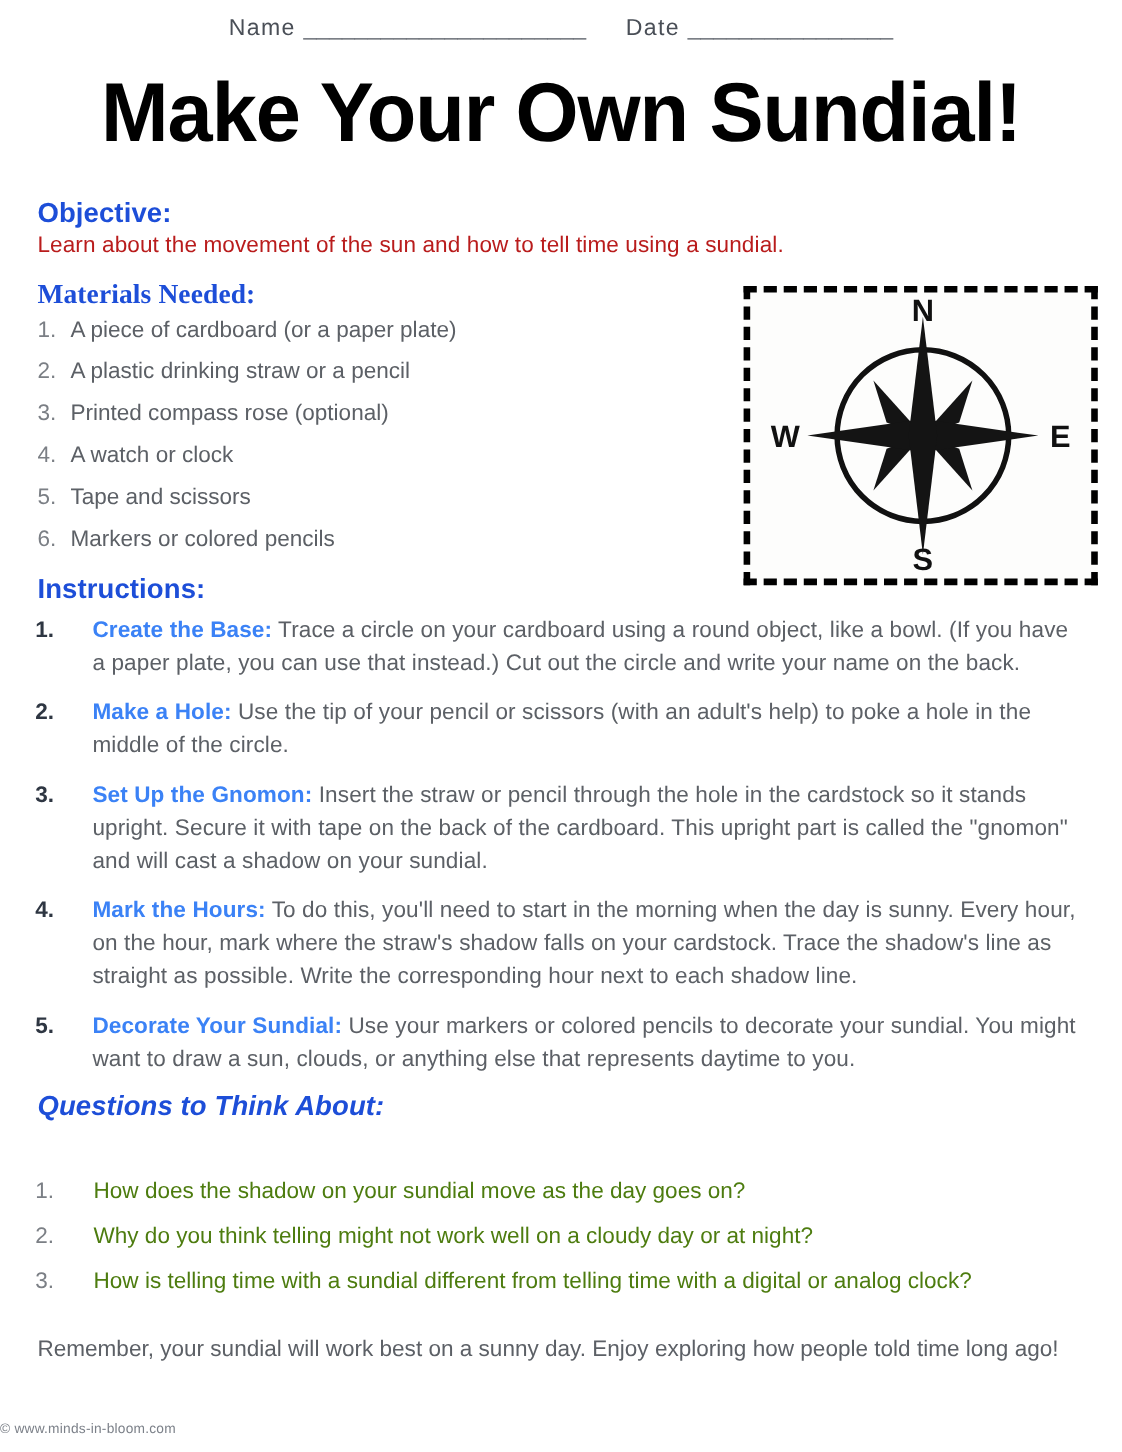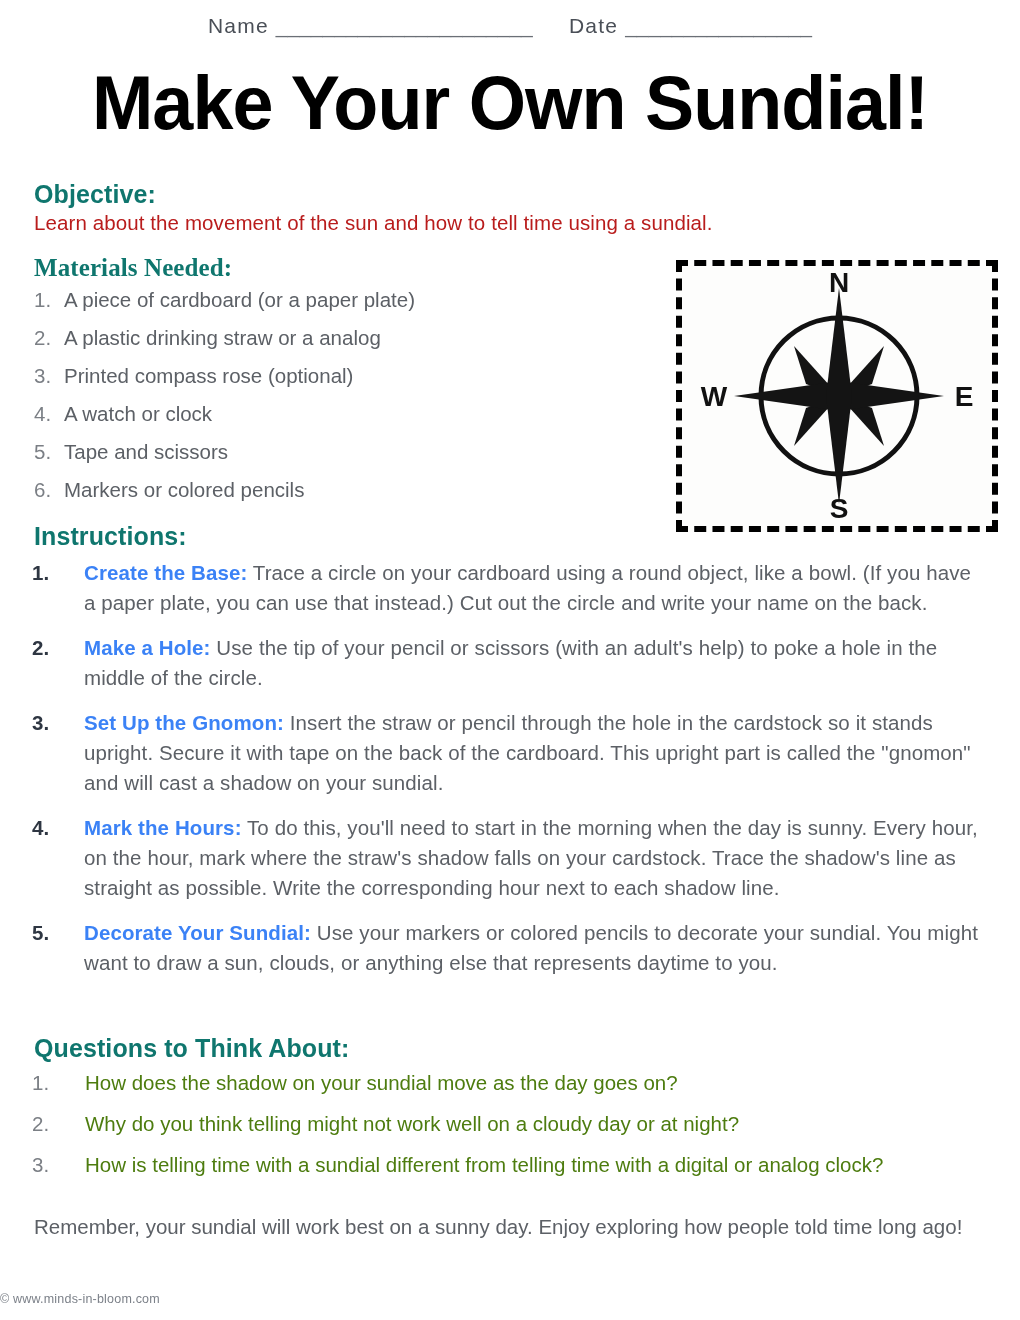--- a/index.html
+++ b/index.html
@@ -56,21 +56,21 @@
     transform: scaleX(0.97);
     transform-origin: center top;
     white-space: nowrap;
   }
 
   
   .heading {
     position: absolute;
     font-size: 25px;
     font-weight: bold;
-    color: #0f766e;
+    color: #1d4ed8;
     letter-spacing: 0.1px;
     white-space: nowrap;
   }
 
   .para {
     position: absolute;
     font-size: 20.5px;
     color: #b91c1c;
     letter-spacing: 0.1px;
   }
@@ -210,21 +210,21 @@
 
   <div class="heading" style="left:34px; top:254px;font-family:Liberation Serif, serif;">Materials Needed:</div>
 
   <div class="mat-list">
     <div class="mat-item">
       <span class="mat-num">1.</span>
       <span class="mat-text">A piece of cardboard (or a paper plate)</span>
     </div>
     <div class="mat-item">
       <span class="mat-num">2.</span>
-      <span class="mat-text">A plastic drinking straw or a analog</span>
+      <span class="mat-text">A plastic drinking straw or a pencil</span>
     </div>
     <div class="mat-item">
       <span class="mat-num">3.</span>
       <span class="mat-text">Printed compass rose (optional)</span>
     </div>
     <div class="mat-item">
       <span class="mat-num">4.</span>
       <span class="mat-text">A watch or clock</span>
     </div>
     <div class="mat-item">
@@ -277,21 +277,21 @@
     <div class="ins-item">
       <div class="ins-num">4.</div>
       <div class="ins-body"><span class="ins-lead">Mark the Hours:</span><span> To do this, you'll need to start in the morning when the day is sunny. Every hour, on the hour, mark where the straw's shadow falls on your cardstock. Trace the shadow's line as straight as possible. Write the corresponding hour next to each shadow line.</span></div>
     </div>
     <div class="ins-item">
       <div class="ins-num">5.</div>
       <div class="ins-body"><span class="ins-lead">Decorate Your Sundial:</span><span> Use your markers or colored pencils to decorate your sundial. You might want to draw a sun, clouds, or anything else that represents daytime to you.</span></div>
     </div>
   </div>
 
-  <div class="heading" style="left:34px; top:1034px;">Questions to Think About:</div>
+  <div class="heading" style="left:34px; top:992px;font-style:italic;">Questions to Think About:</div>
 
   <div class="q-list">
     <div class="q-item">
       <div class="q-num">1.</div>
       <div class="q-text">How does the shadow on your sundial move as the day goes on?</div>
     </div>
     <div class="q-item">
       <div class="q-num">2.</div>
       <div class="q-text">Why do you think telling might not work well on a cloudy day or at night?</div>
     </div>

